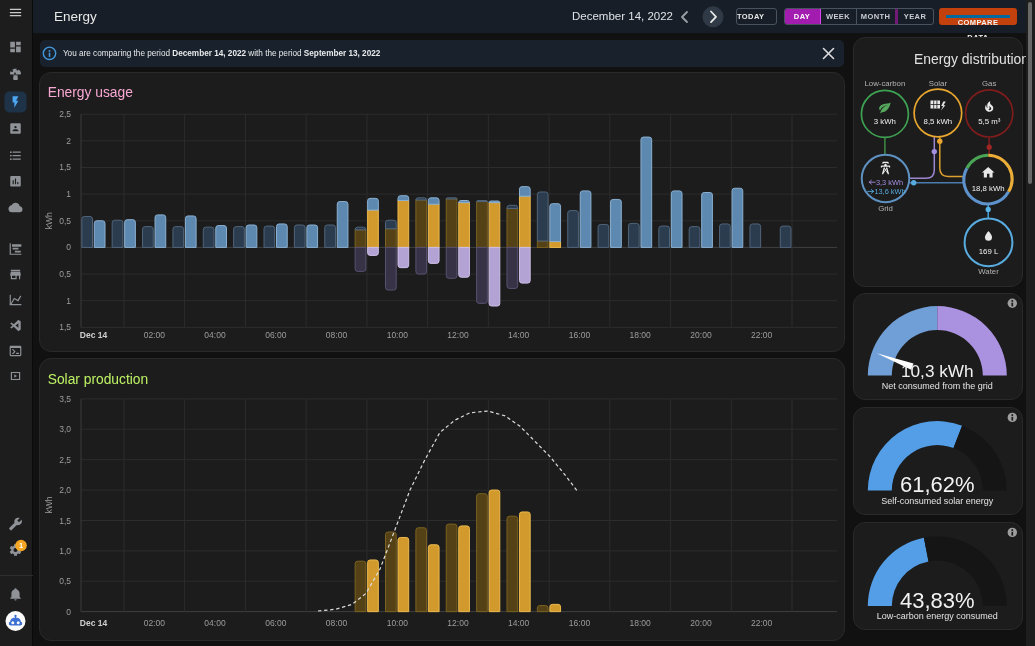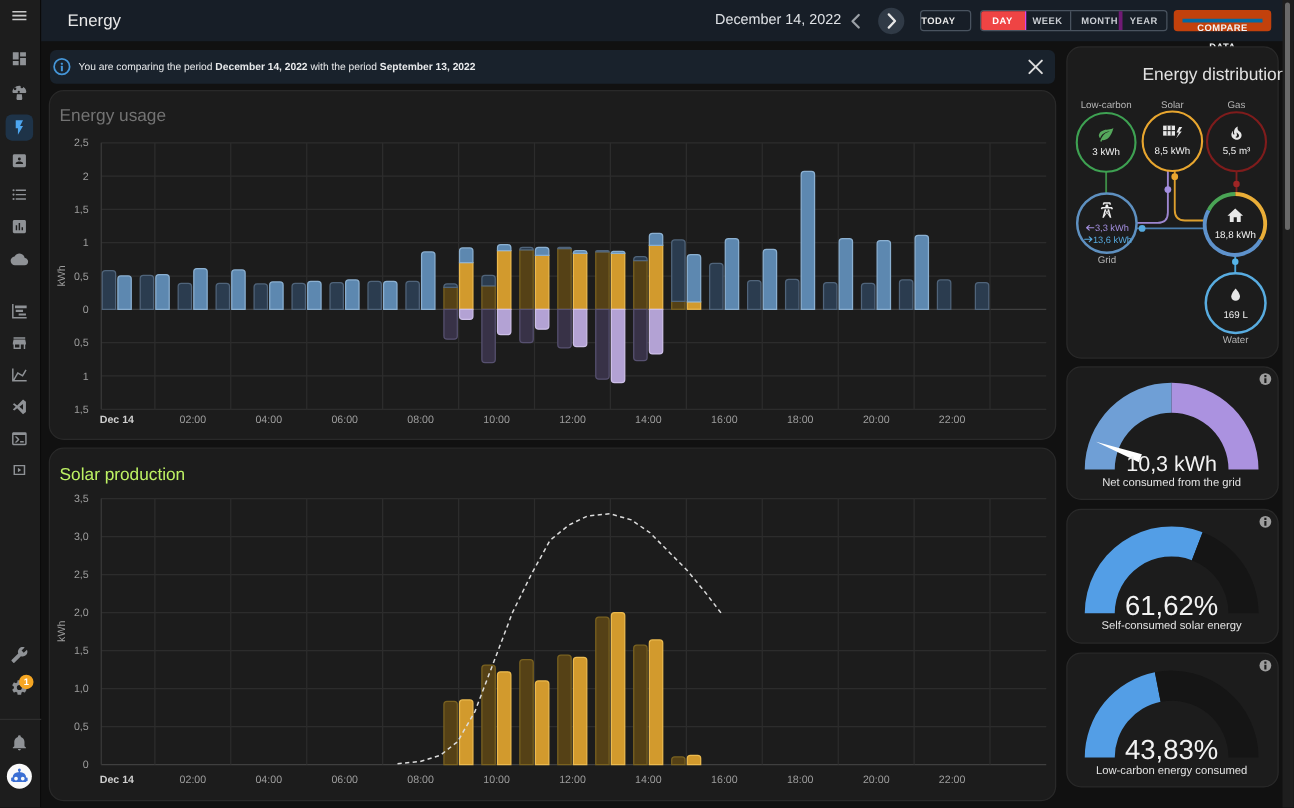--- a/index.html
+++ b/index.html
@@ -5,32 +5,32 @@
 .abs { position:absolute; }
 .card { position:absolute; background:#1c1c1c; border:1px solid #292929; border-radius:12px; }
 </style></head>
 <body>
 <div class="abs" style="left:0;top:0;width:33px;height:646px;background:#1d1d1d;border-right:1px solid #0a0a0a;"></div>
 <div class="abs" style="left:33px;top:0;width:1002px;height:33px;background:#171e27;"></div>
 <div class="abs" style="left:54px;top:9px;font-size:13.5px;color:#e8e8e8;text-align:center;">Energy</div>
 <div class="abs" style="left:572px;top:10px;font-size:11.5px;color:#dfe2e6;">December 14, 2022</div>
 <div class="abs" style="left:736px;top:8px;width:40.5px;height:16.5px;border:1px solid #49535f;border-radius:3px;color:#e8e8e8;font-size:7.5px;font-weight:bold;letter-spacing:0.4px;text-align:left;line-height:15.5px;">TODAY</div>
 <div class="abs" style="left:783.5px;top:8px;height:16.5px;border:1px solid #49535f;border-radius:3px;display:flex;font-size:7.5px;font-weight:bold;letter-spacing:0.4px;line-height:15px;text-align:center;">
-  <div style="width:35px;background:#ef4444;color:#fff;border-radius:2px 0 0 2px;">DAY</div>
+  <div style="width:35px;background:#a21caf;color:#fff;border-radius:2px 0 0 2px;">DAY</div>
   <div style="width:36px;color:#c9cdd2;border-left:1px solid #d946ef;">WEEK</div>
-  <div style="width:39px;color:#c9cdd2;border-left:1px solid #49535f;text-align:right;">MONTH</div>
+  <div style="width:39px;color:#c9cdd2;border-left:1px solid #49535f;">MONTH</div>
   <div style="width:38px;color:#c9cdd2;border-left:3px solid #701a75;">YEAR</div>
 </div>
 <div class="abs" style="left:939px;top:8px;width:78px;height:16.5px;background:#0369a1;border:7px solid #c2410c;border-radius:3px;color:#f0f2f4;font-size:7.5px;font-weight:bold;letter-spacing:0.4px;text-align:center;line-height:15px;">COMPARE DATA</div>
 
 <div class="abs" style="left:39.5px;top:39.8px;width:804px;height:27.6px;background:#19222c;border-radius:5px;"></div>
 <div class="abs" style="left:62.9px;top:48.6px;font-size:8.2px;color:#e8eaec;">You are comparing the period <b>December 14, 2022</b> with the period <b>September 13, 2022</b></div>
 
 <div class="card" style="left:39px;top:72.3px;width:806px;height:280px;"></div>
-<div class="abs" style="left:47.7px;top:85px;font-size:13.8px;color:#737373;">Energy usage</div>
+<div class="abs" style="left:47.7px;top:85px;font-size:13.8px;color:#f9a8d4;">Energy usage</div>
 <div class="card" style="left:39px;top:358.1px;width:806px;height:282.5px;"></div>
 <div class="abs" style="left:47.7px;top:372px;font-size:13.8px;color:#bef264;">Solar production</div>
 
 <div class="card" style="left:853.4px;top:37px;width:170px;height:249.7px;"></div>
 <div class="abs" style="left:868px;top:50.5px;font-size:13.9px;color:#e1e1e1;margin-left:46px;">Energy distribution</div>
 <div class="card" style="left:853.4px;top:292.5px;width:170px;height:107.5px;"></div>
 <div class="card" style="left:853.4px;top:406.6px;width:170px;height:108.3px;"></div>
 <div class="card" style="left:853.4px;top:521.6px;width:170px;height:108.2px;"></div>
 
 <div class="abs" style="left:1026px;top:0;width:9px;height:646px;background:#1e1e1e;"></div>

